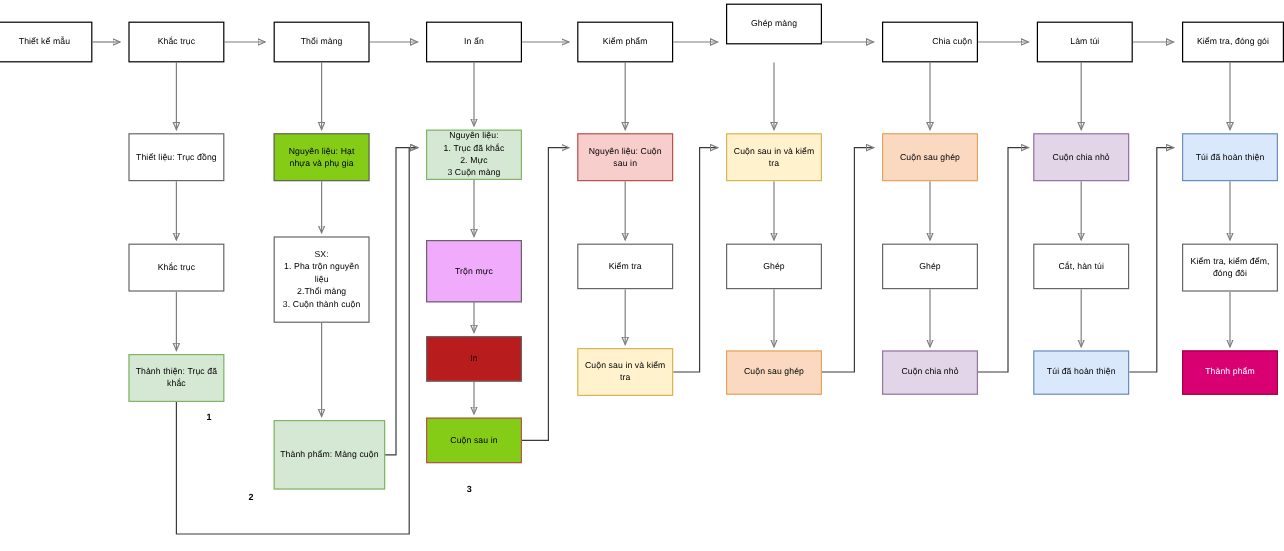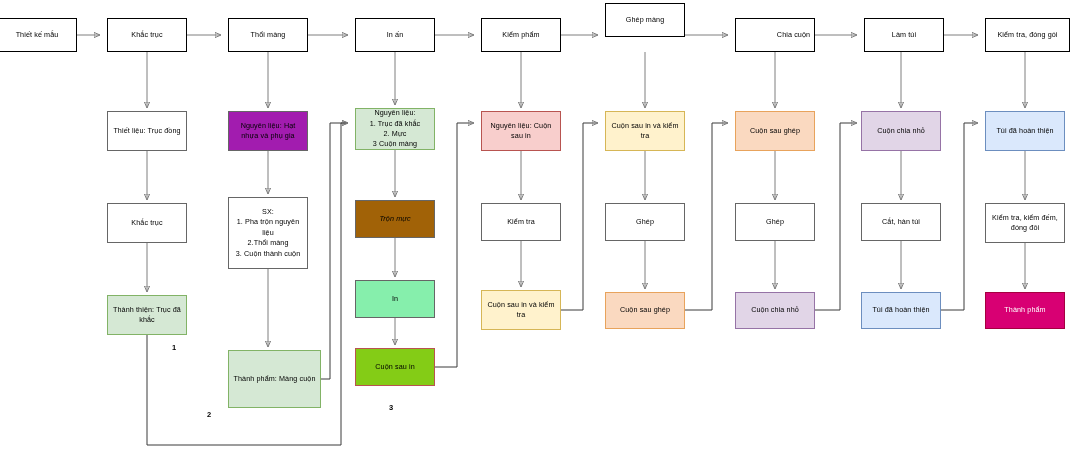--- a/index.html
+++ b/index.html
@@ -145,21 +145,21 @@
       </div>
       <div class="node" style="left: 864px; top: 18px; width: 80px; height: 34px; background: rgb(255, 255, 255); border-color: rgb(0, 0, 0); color: rgb(0, 0, 0);">
         <span>Làm túi</span>
       </div>
       <div class="node" style="left: 985px; top: 18px; width: 85px; height: 34px; background: rgb(255, 255, 255); border-color: rgb(0, 0, 0); color: rgb(0, 0, 0);">
         <span>Kiểm tra, đóng gói</span>
       </div>
       <div class="node" style="left: 107px; top: 111px; width: 80px; height: 40px; background: rgb(255, 255, 255); border-color: rgb(102, 102, 102); color: rgb(0, 0, 0);">
         <span>Thiết liệu: Trục đồng</span>
       </div>
-      <div class="node" style="left: 228px; top: 111px; width: 80px; height: 40px; background: #a21caf; border-color: rgb(102, 102, 102); color: rgb(0, 0, 0);">
+      <div class="node" style="left: 228px; top: 111px; width: 80px; height: 40px; background: #84cc16; border-color: rgb(102, 102, 102); color: rgb(0, 0, 0);">
         <span>Nguyên liệu: Hạt nhựa và phụ gia</span>
       </div>
       <div class="node" style="left: 355px; top: 108px; width: 80px; height: 42px; background: rgb(213, 232, 212); border-color: rgb(130, 179, 102); color: rgb(0, 0, 0);">
         <span>Nguyên liệu:<br>1. Trục đã khắc<br>2. Mực<br>3 Cuộn màng</span>
       </div>
       <div class="node" style="left: 481px; top: 111px; width: 80px; height: 40px; background: rgb(248, 206, 204); border-color: rgb(184, 84, 80); color: rgb(0, 0, 0);">
         <span>Nguyên liệu: Cuộn sau in</span>
       </div>
       <div class="node" style="left: 605px; top: 111px; width: 80px; height: 40px; background: rgb(255, 242, 204); border-color: rgb(214, 182, 86); color: rgb(0, 0, 0);">
         <span>Cuộn sau in và kiểm tra</span>
@@ -172,24 +172,24 @@
       </div>
       <div class="node" style="left: 985px; top: 111px; width: 80px; height: 40px; background: rgb(218, 232, 252); border-color: rgb(108, 142, 191); color: rgb(0, 0, 0);">
         <span>Túi đã hoàn thiện</span>
       </div>
       <div class="node" style="left: 107px; top: 203px; width: 80px; height: 40px; background: rgb(255, 255, 255); border-color: rgb(102, 102, 102); color: rgb(0, 0, 0);">
         <span>Khắc trục</span>
       </div>
       <div class="node" style="left: 228px; top: 197px; width: 80px; height: 72px; background: rgb(255, 255, 255); border-color: rgb(102, 102, 102); color: rgb(0, 0, 0);">
         <span>SX:<br>1. Pha trộn nguyên liệu<br>2.Thổi màng<br>3. Cuộn thành cuộn</span>
       </div>
-      <div class="node" style="left: 355px; top: 200px; width: 80px; height: 38px; background: #a16207; border-color: rgb(102, 102, 102); color: rgb(0, 0, 0); font-style: italic;">
+      <div class="node" style="left: 355px; top: 200px; width: 80px; height: 52px; background: #f0abfc; border-color: rgb(102, 102, 102); color: rgb(0, 0, 0);">
         <span>Trộn mực</span>
       </div>
-      <div class="node" style="left: 355px; top: 280px; width: 80px; height: 38px; background: #86efac; border-color: rgb(102, 102, 102); color: rgb(0, 0, 0);">
+      <div class="node" style="left: 355px; top: 280px; width: 80px; height: 38px; background: #b91c1c; border-color: rgb(102, 102, 102); color: rgb(0, 0, 0);">
         <span>In</span>
       </div>
       <div class="node" style="left: 481px; top: 203px; width: 80px; height: 38px; background: rgb(255, 255, 255); border-color: rgb(102, 102, 102); color: rgb(0, 0, 0);">
         <span>Kiểm tra</span>
       </div>
       <div class="node" style="left: 605px; top: 203px; width: 80px; height: 38px; background: rgb(255, 255, 255); border-color: rgb(102, 102, 102); color: rgb(0, 0, 0);">
         <span>Ghép</span>
       </div>
       <div class="node" style="left: 735px; top: 203px; width: 80px; height: 38px; background: rgb(255, 255, 255); border-color: rgb(102, 102, 102); color: rgb(0, 0, 0);">
         <span>Ghép</span>

